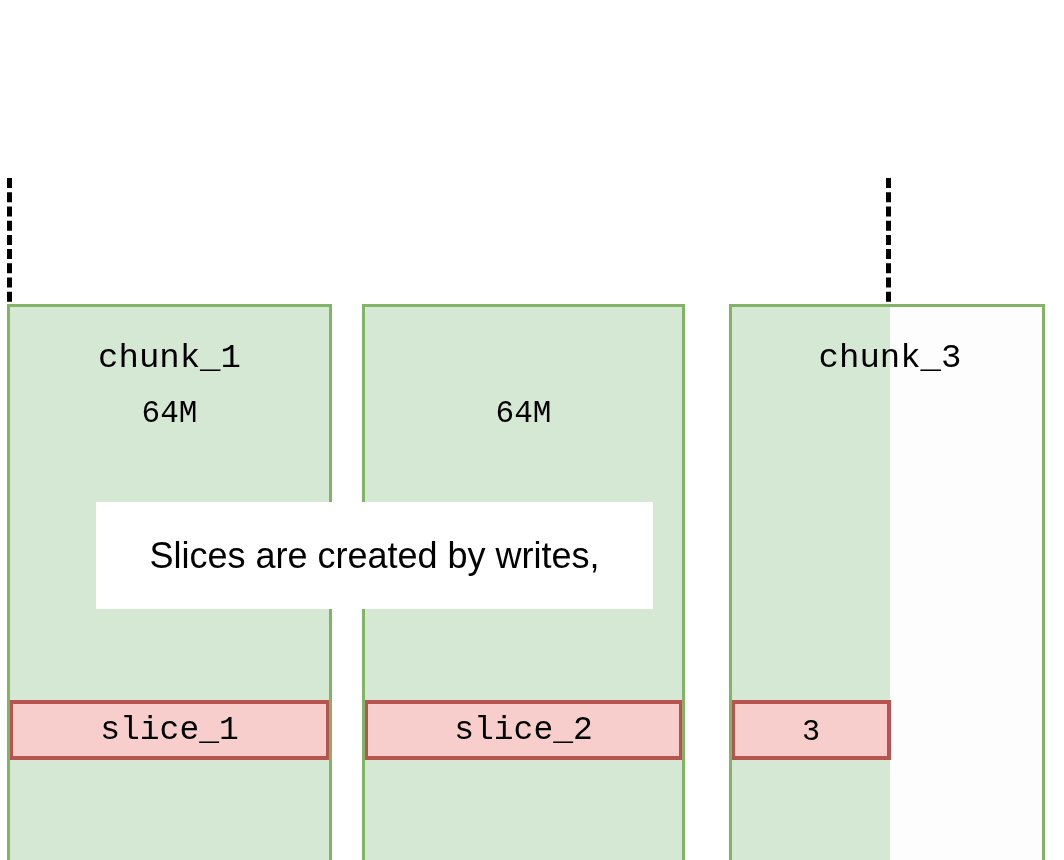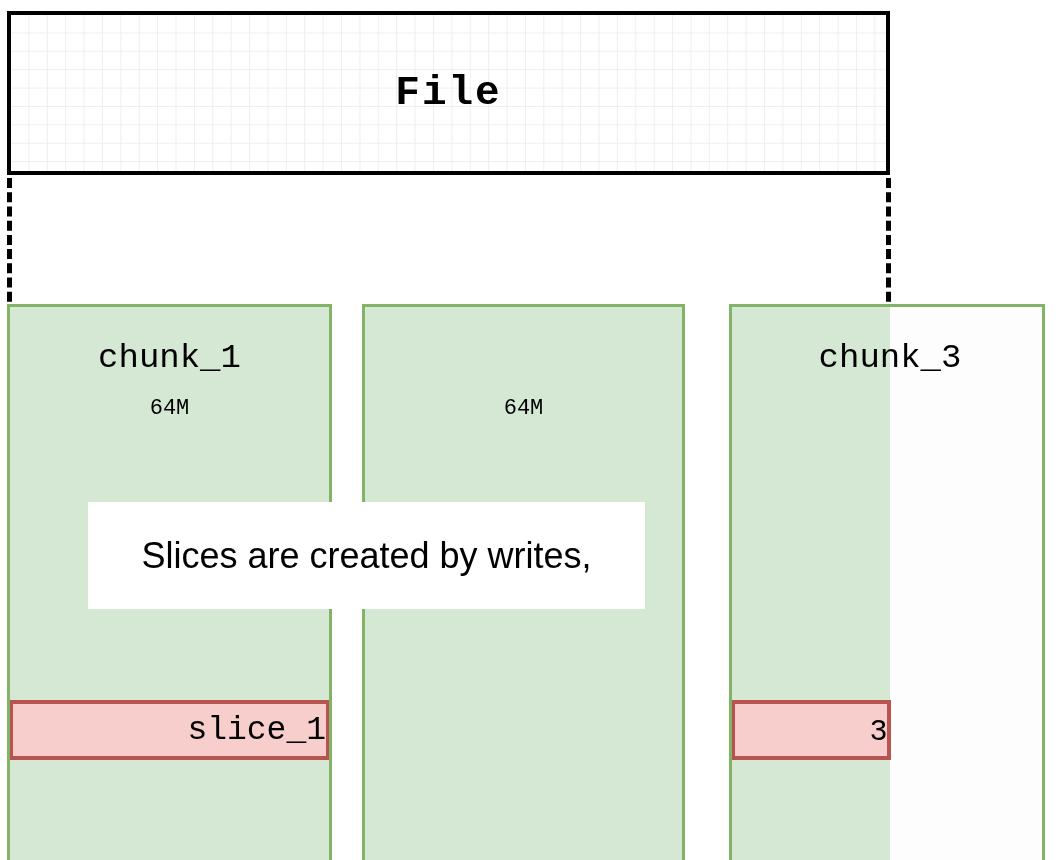--- a/index.html
+++ b/index.html
@@ -94,56 +94,56 @@
     line-height: 1.25;
     white-space: pre;
   }
   .chunk-size {
     position: absolute;
     left: 0;
     right: 0;
     top: 88px;
     text-align: center;
     font-family: "Liberation Mono", "DejaVu Sans Mono", monospace;
-    font-size: 22px;
+    font-size: 31px;
     color: #000000;
     line-height: 1.25;
     white-space: pre;
   }
   
   .chunk-3 .chunk-title,
   .chunk-3 .chunk-size { right: auto; width: 316px; }
 
   
   .slice {
     position: absolute;
     top: 393px;            
     height: 60px;
     box-sizing: border-box;
     border: 4px solid #b85450;
     background: #f8cecc;
     display: flex;
     align-items: center;
-    justify-content: flex-end;
+    justify-content: center;
     font-family: "Liberation Mono", "DejaVu Sans Mono", monospace;
     font-size: 33px;
     color: #000000;
     white-space: pre;
   }
   .slice-full { left: -1px; right: -1px; }
   .slice-part { left: -1px; width: 160px; }
   .slice-part .slice-label {
     font-family: "Liberation Sans", sans-serif;
     font-size: 30px;
   }
 
   
   .callout {
     position: absolute;
-    left: 88px;
+    left: 96px;
     top: 502px;
     width: 557px;
     height: 107px;
     background: #ffffff;
     display: flex;
     flex-direction: column;
     align-items: center;
     justify-content: center;
     line-height: 1.32;
   }
@@ -153,37 +153,37 @@
     color: #000000;
     white-space: pre;
     text-align: center;
   }
 </style>
 </head>
 <body>
 
 <div id="canvas">
 
-  <div class="file-box">
-    <div class="file-label">File</div>
-  </div>
 
   <div class="guide guide-left"></div>
   <div class="guide guide-right"></div>
 
   <div class="chunk chunk-1">
     <div class="chunk-title">chunk_1</div>
     <div class="chunk-size">64M</div>
     <div class="slice slice-full">
       <span class="slice-label">slice_1</span>
     </div>
   </div>
 
   <div class="chunk chunk-2">
     <div class="chunk-size">64M</div>
+    <div class="slice slice-full">
+      <span class="slice-label">slice_2</span>
+    </div>
   </div>
 
   <div class="chunk chunk-3">
     <div class="chunk-fill"></div>
     <div class="chunk-title">chunk_3</div>
     <div class="slice slice-part">
       <span class="slice-label">3</span>
     </div>
   </div>
 

